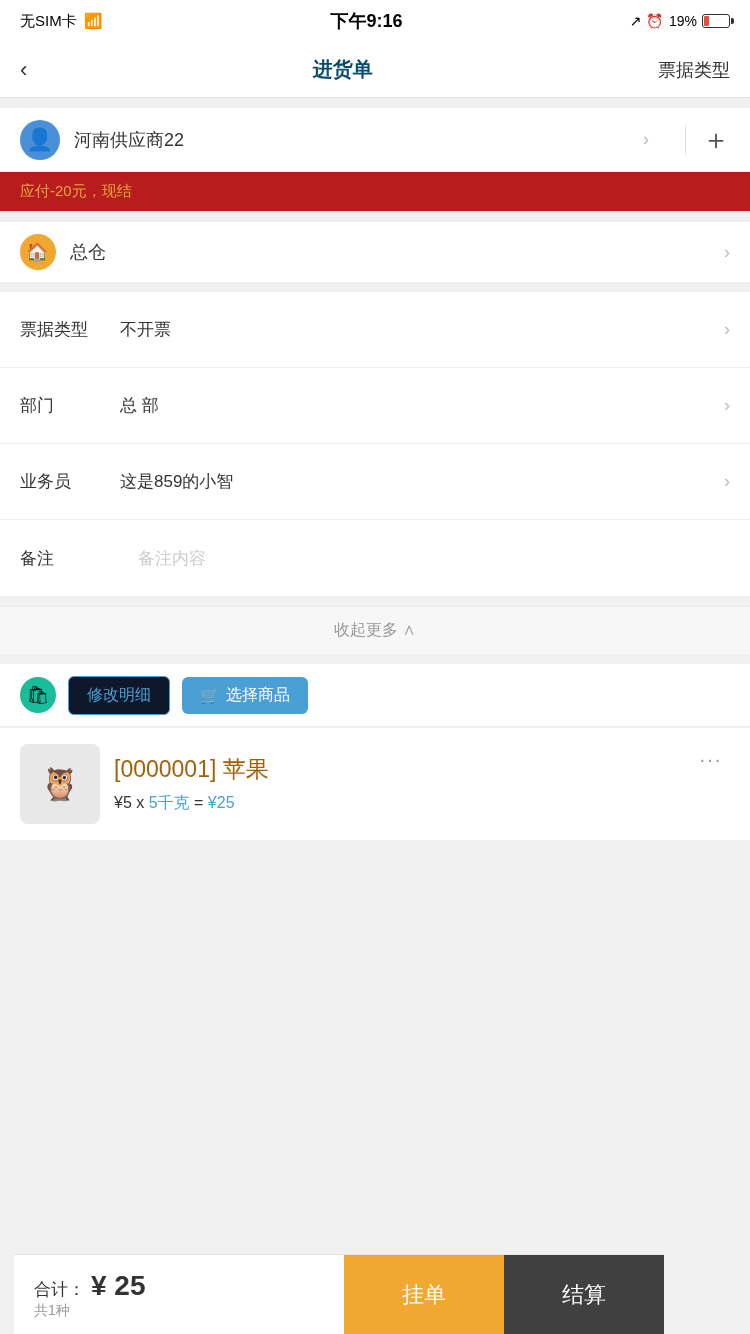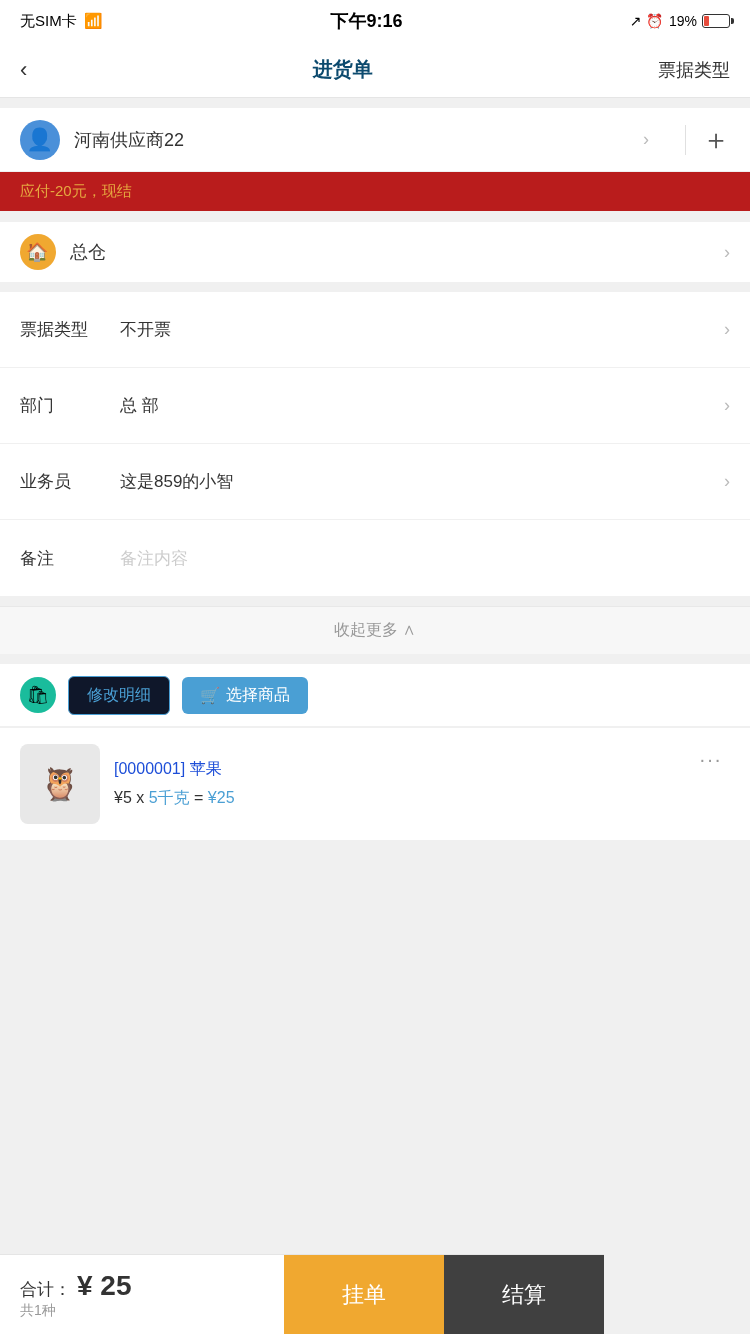--- a/index.html
+++ b/index.html
@@ -113,21 +113,21 @@
 
     
     .form-section { background: #fff; margin-top: 10px; }
     .form-row {
       display: flex;
       align-items: center;
       padding: 0 20px;
       height: 76px;
       border-bottom: 1px solid #f0f0f0;
     }
-    .form-row:last-child { border-bottom: none; }
+    .form-row:last-child { border-bottom: none; gap: 18px; }
     .form-label {
       font-size: 17px;
       color: #333;
       width: 100px;
       flex-shrink: 0;
     }
     .form-value {
       flex: 1;
       font-size: 17px;
       color: #333;
@@ -205,38 +205,38 @@
       background: #e8e8e8;
       border-radius: 8px;
       display: flex; align-items: center; justify-content: center;
       flex-shrink: 0;
       overflow: hidden;
     }
     .owl-icon {
       font-size: 32px; color: #aaa;
     }
     .product-info { flex: 1; }
-    .product-name { font-size: 16px; color: #1d4ed8; margin-bottom: 8px; }
+    .product-name { font-size: 23px; color: #a16207; margin-bottom: 8px; }
     .product-price { font-size: 16px; color: #333; }
     .price-blue { color: #4a9fd4; }
     .product-more {
       font-size: 20px; color: #999; cursor: pointer;
       align-self: flex-start;
       padding: 4px 8px;
       letter-spacing: 1px;
     }
 
     
     .spacer { height: 20px; background: #f0f0f0; }
 
     
     .bottom-bar {
       position: fixed;
-      bottom: 0; left: 0;
-      width: 604px;
+      bottom: 0; left: 14px;
+      width: 650px;
       height: 80px;
       background: #fff;
       display: flex;
       align-items: center;
       border-top: 1px solid #e5e5e5;
     }
     .total-area {
       flex: 1;
       padding: 0 20px;
       display: flex;

